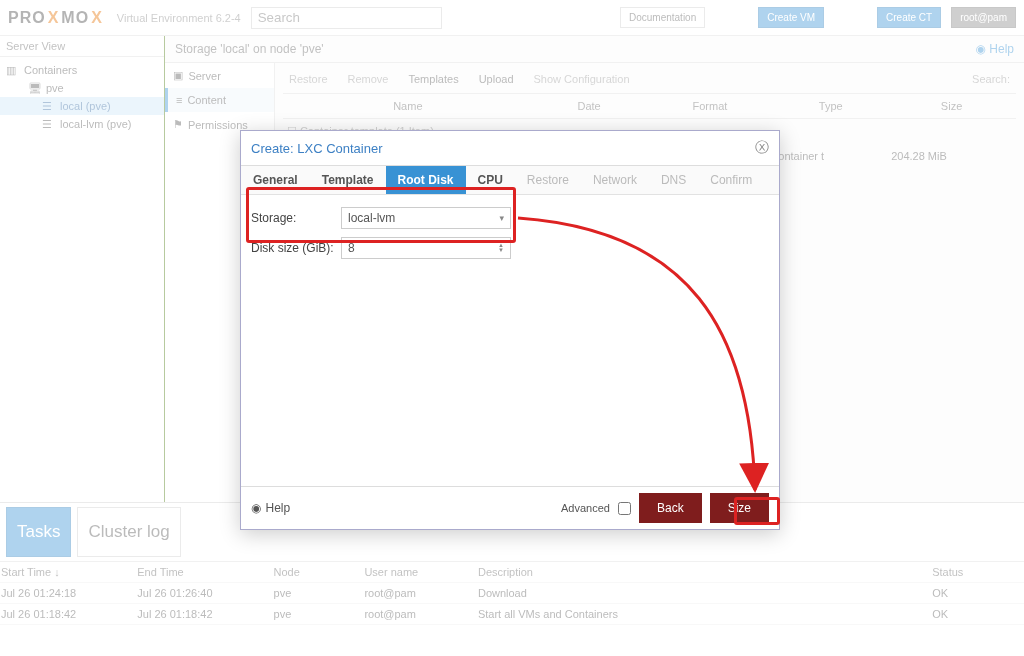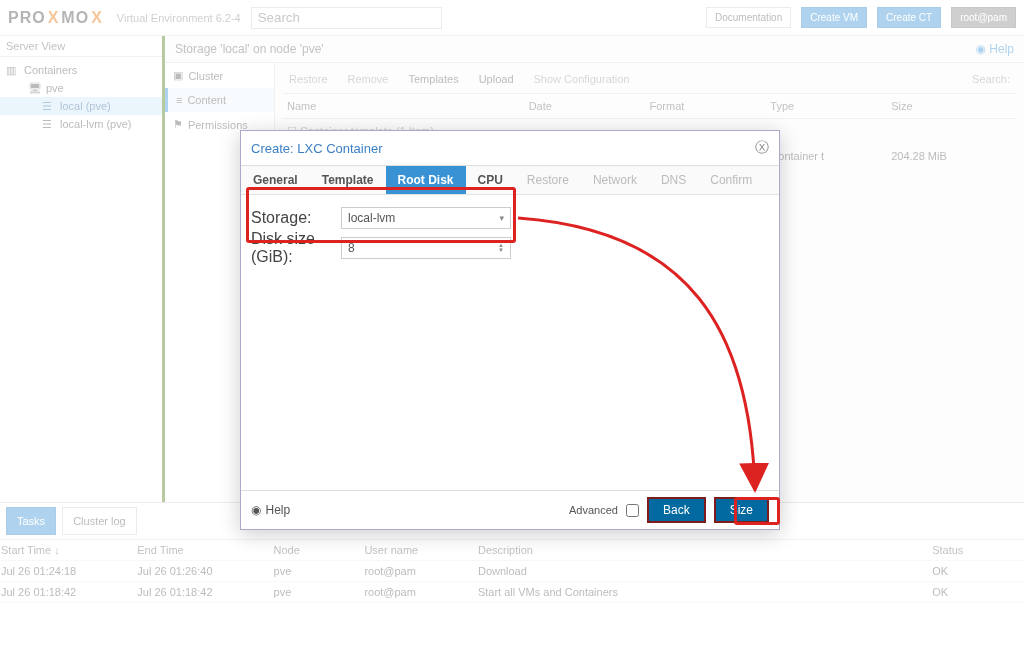--- a/index.html
+++ b/index.html
@@ -9,79 +9,79 @@
 .dim { position:absolute; inset:0; background:rgba(255,255,255,0.6); pointer-events:none; z-index:5; }
 
 
 .topbar { height:36px; background:#fff; border-bottom:1px solid #ddd; display:flex; align-items:center; padding:0 8px; gap:10px; }
 .logo { display:flex; align-items:center; gap:2px; font-weight:bold; font-size:16px; letter-spacing:1px; color:#444;}
 .logo .x { color:#e57000; }
 .ver { font-size:11px; color:#888; margin-left:4px;}
 .search-top { flex:0 0 180px; border:1px solid #ccc; height:22px; padding:2px 6px; }
 .spacer { flex:1; }
 .btn { border:1px solid #ccc; padding:4px 8px; background:#fff; font-size:10px; display:inline-flex; align-items:center; gap:4px; cursor:pointer;}
-.btn.blue { background:#3892d4; color:#fff; border-color:#2f7fbd;}
+.btn.blue { background:#3892d4; color:#fff; border-color:#2f7fbd;margin-left:43px;}
 .btn.grey { background:#888; color:#fff; border-color:#777;}
 
 
-.sidebar { position:absolute; top:36px; left:0; bottom:154px; width:165px; border-right:3px solid #4d7c0f; background:#fff;}
+.sidebar { position:absolute; top:36px; left:0; bottom:154px; width:165px; border-right:1px solid #4d7c0f; background:#fff;}
 .sidebar .hdr { padding:4px 6px; border-bottom:1px solid #ddd; font-size:11px; color:#666;}
 .tree { font-size:11px; padding:4px 0;}
 .tree div { padding:3px 6px; display:flex; align-items:center; gap:4px;}
 .tree .lvl1 { padding-left:28px;}
 .tree .lvl2 { padding-left:42px;}
 .tree .sel { background:#cde6f7; color:#3a6ea5;}
 .ticon { width:14px; height:12px; display:inline-block;}
 
 
 .content { position:absolute; top:36px; left:165px; right:0; bottom:154px; background:#fafafa; display:flex; flex-direction:column;}
 .crumb { padding:6px 10px; border-bottom:1px solid #ddd; color:#666; display:flex; justify-content:space-between;}
 .help-link { color:#3892d4;}
 .body { flex:1; display:flex;}
 .lnav { width:110px; border-right:1px solid #ddd; background:#fff;}
 .lnav div { padding:6px 8px; font-size:11px; color:#555; display:flex; align-items:center; gap:5px;}
 .lnav .act { border-left:3px solid #3892d4; background:#eef5fb;}
 .main-inner { flex:1; padding:8px; font-size:11px;}
 .toolbar { display:flex; gap:8px; border-bottom:1px solid #ddd; padding-bottom:6px; align-items:center;}
 .toolbar span { color:#999; padding:2px 6px;}
-.table-h { display:flex; padding:6px 4px; border-bottom:1px solid #ddd; color:#666;}
+.table-h { display:flex; padding:6px 4px; border-bottom:1px solid #ddd; color:#666;text-align:center;}
 .table-r { display:flex; padding:6px 4px;}
 .c1{flex:2;} .c2{flex:1;} .c3{flex:1;} .c4{flex:1;} .c5{flex:1;}
 
 
 .bottom { position:absolute; left:0; right:0; bottom:0; height:154px; background:#fff; border-top:1px solid #ccc;}
 .btabs { display:flex; gap:6px; padding:4px 6px; border-bottom:1px solid #ddd;}
-.btab { padding:7px 10px; font-size:11px; border:1px solid #ccc;}
+.btab { padding:14px 10px; font-size:17px; border:1px solid #ccc;}
 .btab.on { background:#3892d4; color:#fff; border-color:#2f7fbd;}
 .logtable { width:100%; font-size:11px;}
 .loghdr, .logrow { display:flex; padding:4px 1px; border-bottom:1px solid #eee;}
 .loghdr { color:#666;}
 .lc { flex:1;}
 .lc.st{flex:1.2;} .lc.et{flex:1.2;} .lc.nd{flex:.8;} .lc.un{flex:1;} .lc.de{flex:4;} .lc.ss{flex:.8;}
 
 
 .modal { position:absolute; left:240px; top:130px; width:540px; height:400px; background:#fff; border:1px solid #aac; box-shadow:0 4px 20px rgba(0,0,0,.2); z-index:10; display:flex; flex-direction:column;}
 .mhdr { padding:8px 10px; display:flex; justify-content:space-between; align-items:center; border-bottom:1px solid #ddd;}
 .mhdr span { color:#3d80c4; font-size:13px;}
 .mhdr .close { color:#888; cursor:pointer; font-size:14px;}
 .mtabs { display:flex; border-bottom:1px solid #e2e2e2; background:#fafafa;}
 .mtab { padding:7px 12px; font-size:12px; color:#555; font-weight:bold; cursor:pointer;}
 .mtab.dis { color:#bbb; font-weight:normal;}
 .mtab.on { background:#3892d4; color:#fff;}
 .mbody { flex:1; padding:10px; position:relative;}
 .frow { display:flex; align-items:center; height:26px; margin-bottom:4px;}
-.frow label { width:90px; font-size:16px; color:#444;}
+.frow label { width:90px; font-size:12px; color:#444;}
 .frow .inp { width:170px; height:22px; border:1px solid #ccc; padding:2px 6px; font-size:12px; position:relative; display:flex; align-items:center; justify-content:space-between;}
 .caret { font-size:9px; color:#888;}
 .spin { display:flex; flex-direction:column; font-size:6px; line-height:5px; color:#888;}
 .mfoot { border-top:1px solid #ddd; padding:6px 10px; display:flex; align-items:center; gap:8px;}
 .mfoot .left { display:flex; align-items:center; gap:4px;}
 .mfoot .spacer2{flex:1;}
 .mfoot label{font-size:11px; color:#555;}
-.mbtn { padding:4px 14px; font-size:12px; border:2px solid #7f1d1d; background:#0369a1; color:#fff; cursor:pointer;}
+.mbtn { padding:4px 14px; font-size:12px; border:4px solid #7f1d1d; background:#7f1d1d; color:#fff; cursor:pointer;}
 
 
 .hl { position:absolute; border:3px solid #d22; border-radius:3px; z-index:20; pointer-events:none;}
 .hl.box1 { left:246px; top:187px; width:270px; height:56px;}
 .hl.box2 { left:734px; top:497px; width:46px; height:28px;}
 
 
 svg.arrow { position:absolute; z-index:19; pointer-events:none;}
 </style>
 </head>
@@ -133,21 +133,21 @@
   </div>
 </div>
 
 <div class="content">
   <div class="crumb">
     <span>Storage 'local' on node 'pve'</span>
     <span class="help-link">◉ <span>Help</span></span>
   </div>
   <div class="body">
     <div class="lnav">
-      <div>▣ <span>Cluster</span></div>
+      <div>▣ <span>Server</span></div>
       <div class="act">≡ <span>Content</span></div>
       <div>⚑ <span>Permissions</span></div>
     </div>
     <div class="main-inner">
       <div class="toolbar">
         <span>Restore</span>
         <span>Remove</span>
         <span style="color:#555">Templates</span>
         <span style="color:#555">Upload</span>
         <span>Show Configuration</span>

